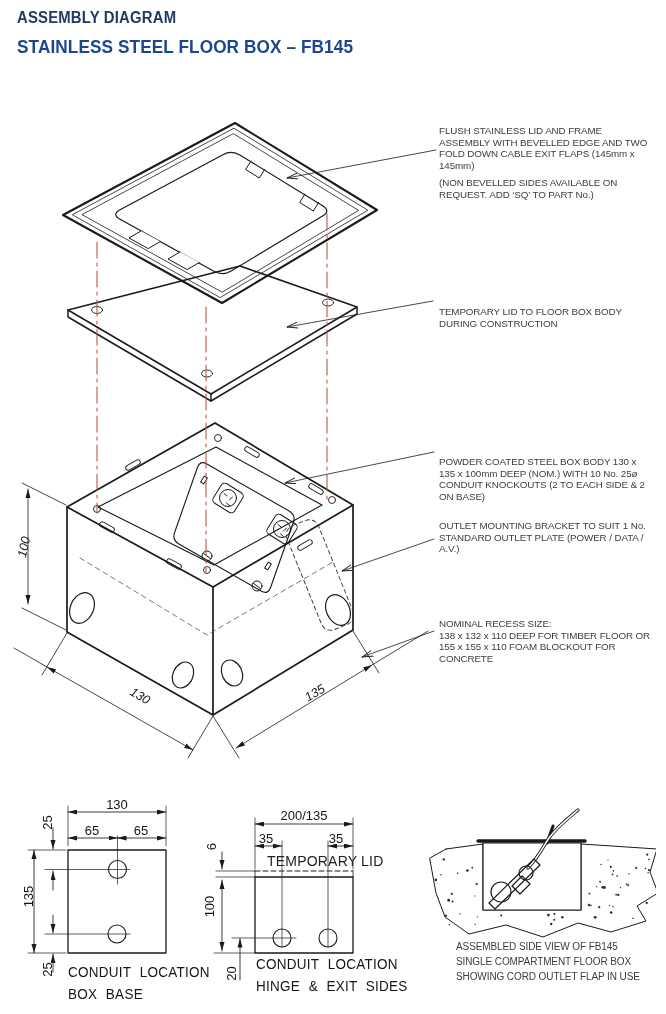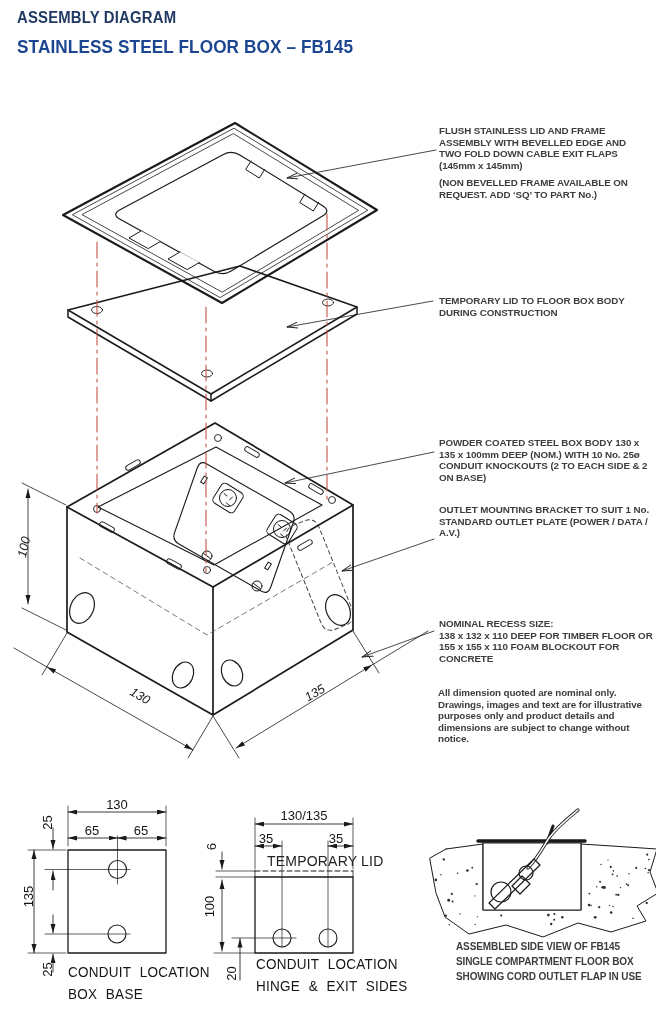--- a/index.html
+++ b/index.html
@@ -3,21 +3,21 @@
 <meta charset="utf-8">
 <style>
   html,body{margin:0;padding:0;background:#fff;}
   #page{position:relative;width:656px;height:1014px;background:#fff;overflow:hidden;
         font-family:"Liberation Sans", sans-serif;}
   .abs{position:absolute;}
   .title1{left:17px;top:9px;font-weight:bold;font-size:16px;color:#223a63;
           transform:scaleX(.93);transform-origin:0 0;letter-spacing:.2px;}
   .title2{left:17px;top:36px;font-weight:bold;font-size:18.5px;color:#1d4691;
           transform:scaleX(.93);transform-origin:0 0;letter-spacing:.1px;}
-  .ann{width:212px;font-size:9.8px;line-height:11.6px;color:#3d3d3d;letter-spacing:-.1px;font-weight:bold;}
+  .ann{width:212px;font-size:9.8px;line-height:11.6px;color:#3d3d3d;letter-spacing:-.1px;}
   .pre{white-space:pre-line;}
   .dim{font-size:13px;color:#161616;text-align:center;}
   .dimv{font-size:13px;color:#161616;text-align:center;width:26px;
         transform:rotate(-90deg);transform-origin:center;}
   .dimiso{font-size:12.5px;font-style:italic;color:#161616;text-align:center;width:40px;}
   .cap{font-size:15px;color:#161616;transform:scaleX(.9);transform-origin:0 0;
        word-spacing:5px;letter-spacing:.3px;white-space:nowrap;}
   .smalllabel{font-size:14px;color:#222;letter-spacing:.2px;}
   svg *{vector-effect:none;}
 </style>
@@ -243,43 +243,42 @@
         <circle cx="526" cy="873" r="7"></circle>
         <path d="M512,886 L522,876 L530,884 L520,894 Z"></path>
       </g>
     </g>
   </svg>
 
   <div class="abs title1">ASSEMBLY DIAGRAM</div>
   <div class="abs title2">STAINLESS STEEL FLOOR BOX – FB145</div>
 
   <div class="abs ann" style="left:439px;top:125px">FLUSH STAINLESS LID AND FRAME ASSEMBLY WITH BEVELLED EDGE AND TWO FOLD DOWN CABLE EXIT FLAPS (145mm x 145mm)</div>
-  <div class="abs ann" style="left:439px;top:177px">(NON BEVELLED FRAME AVAILABLE ON REQUEST. ADD ‘SQ’ TO PART No.)</div>
-  <div class="abs ann" style="left:439px;top:295px">TEMPORARY LID TO FLOOR BOX BODY DURING CONSTRUCTION</div>
-  <div class="abs ann" style="left:439px;top:437px">POWDER COATED STEEL BOX BODY 130 x 135 x 100mm DEEP (NOM.) WITH 10 No. 25ø CONDUIT KNOCKOUTS (2 TO EACH SIDE &amp; 2 ON BASE)</div>
-  <div class="abs ann" style="left:439px;top:504px">OUTLET MOUNTING BRACKET TO SUIT 1 No. STANDARD OUTLET PLATE (POWER / DATA / A.V.)</div>
+  <div class="abs ann" style="left:439px;top:177px">(NON BEVELLED SIDES AVAILABLE ON REQUEST. ADD ‘SQ’ TO PART No.)</div>
+  <div class="abs ann" style="left:439px;top:306px">TEMPORARY LID TO FLOOR BOX BODY DURING CONSTRUCTION</div>
+  <div class="abs ann" style="left:439px;top:456px">POWDER COATED STEEL BOX BODY 130 x 135 x 100mm DEEP (NOM.) WITH 10 No. 25ø CONDUIT KNOCKOUTS (2 TO EACH SIDE &amp; 2 ON BASE)</div>
+  <div class="abs ann" style="left:439px;top:520px">OUTLET MOUNTING BRACKET TO SUIT 1 No. STANDARD OUTLET PLATE (POWER / DATA / A.V.)</div>
   <div class="abs ann pre" style="left:439px;top:618px;width:220px">NOMINAL RECESS SIZE:
 138 x 132 x 110 DEEP FOR TIMBER FLOOR OR
 155 x 155 x 110 FOAM BLOCKOUT FOR CONCRETE</div>
-  <div class="abs ann" style="left:438px;top:687px">All dimension quoted are nominal only. Drawings, images and text are for illustrative purposes only and product details and dimensions are subject to change without notice.</div>
 
   <div class="abs dimiso" style="left:4px;top:540px;transform:rotate(-78deg)">100</div>
   <div class="abs dimiso" style="left:120px;top:689px;transform:rotate(30deg)">130</div>
   <div class="abs dimiso" style="left:295px;top:686px;transform:rotate(-31deg)">135</div>
 
   <div class="abs dim" style="left:97px;top:797px;width:40px">130</div>
   <div class="abs dim" style="left:77px;top:823px;width:30px">65</div>
   <div class="abs dim" style="left:126px;top:823px;width:30px">65</div>
   <div class="abs dimv" style="left:34px;top:815px">25</div>
   <div class="abs dimv" style="left:15px;top:889px">135</div>
   <div class="abs dimv" style="left:34px;top:962px">25</div>
   <div class="abs cap" style="left:68px;top:963px">CONDUIT LOCATION</div>
   <div class="abs cap" style="left:68px;top:985px">BOX BASE</div>
 
-  <div class="abs dim" style="left:272px;top:808px;width:64px">130/135</div>
+  <div class="abs dim" style="left:272px;top:808px;width:64px">200/135</div>
   <div class="abs dim" style="left:252px;top:831px;width:28px">35</div>
   <div class="abs dim" style="left:322px;top:831px;width:28px">35</div>
   <div class="abs dimv" style="left:198px;top:839px">6</div>
   <div class="abs dimv" style="left:196px;top:899px">100</div>
   <div class="abs dimv" style="left:218px;top:966px">20</div>
   <div class="abs smalllabel" style="left:267px;top:853px">TEMPORARY LID</div>
   <div class="abs cap" style="left:256px;top:955px">CONDUIT LOCATION</div>
   <div class="abs cap" style="left:256px;top:977px">HINGE &amp; EXIT SIDES</div>
 
   <div class="abs ann pre" style="left:456px;top:939px;width:200px;font-size:10px;line-height:15px">ASSEMBLED SIDE VIEW OF FB145

